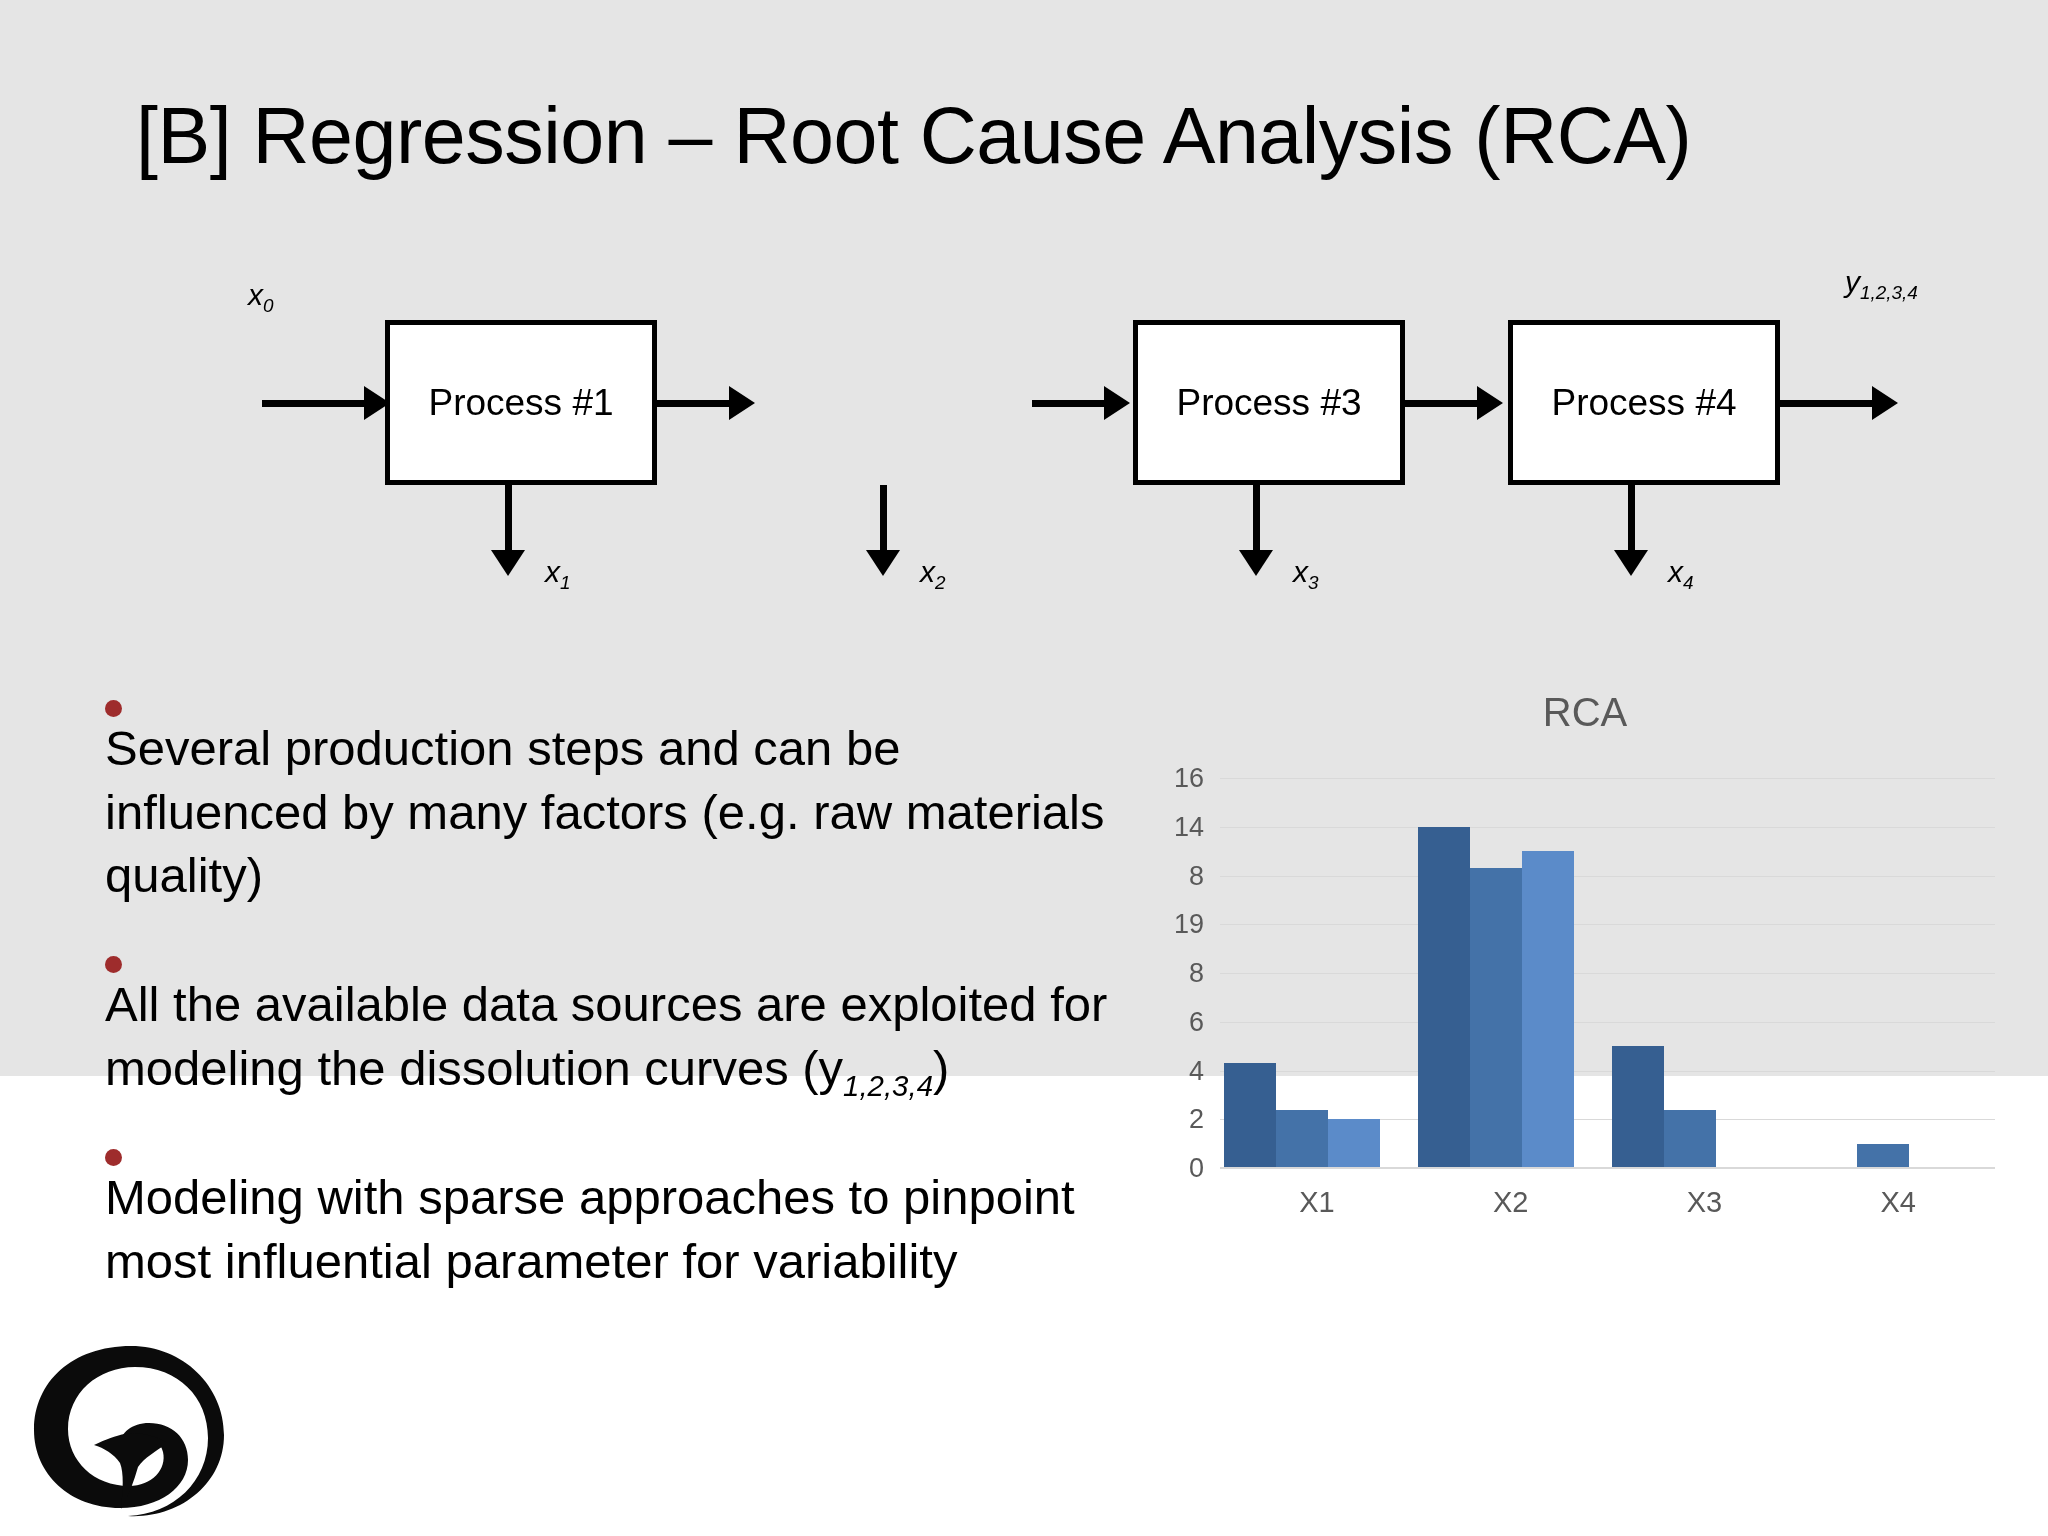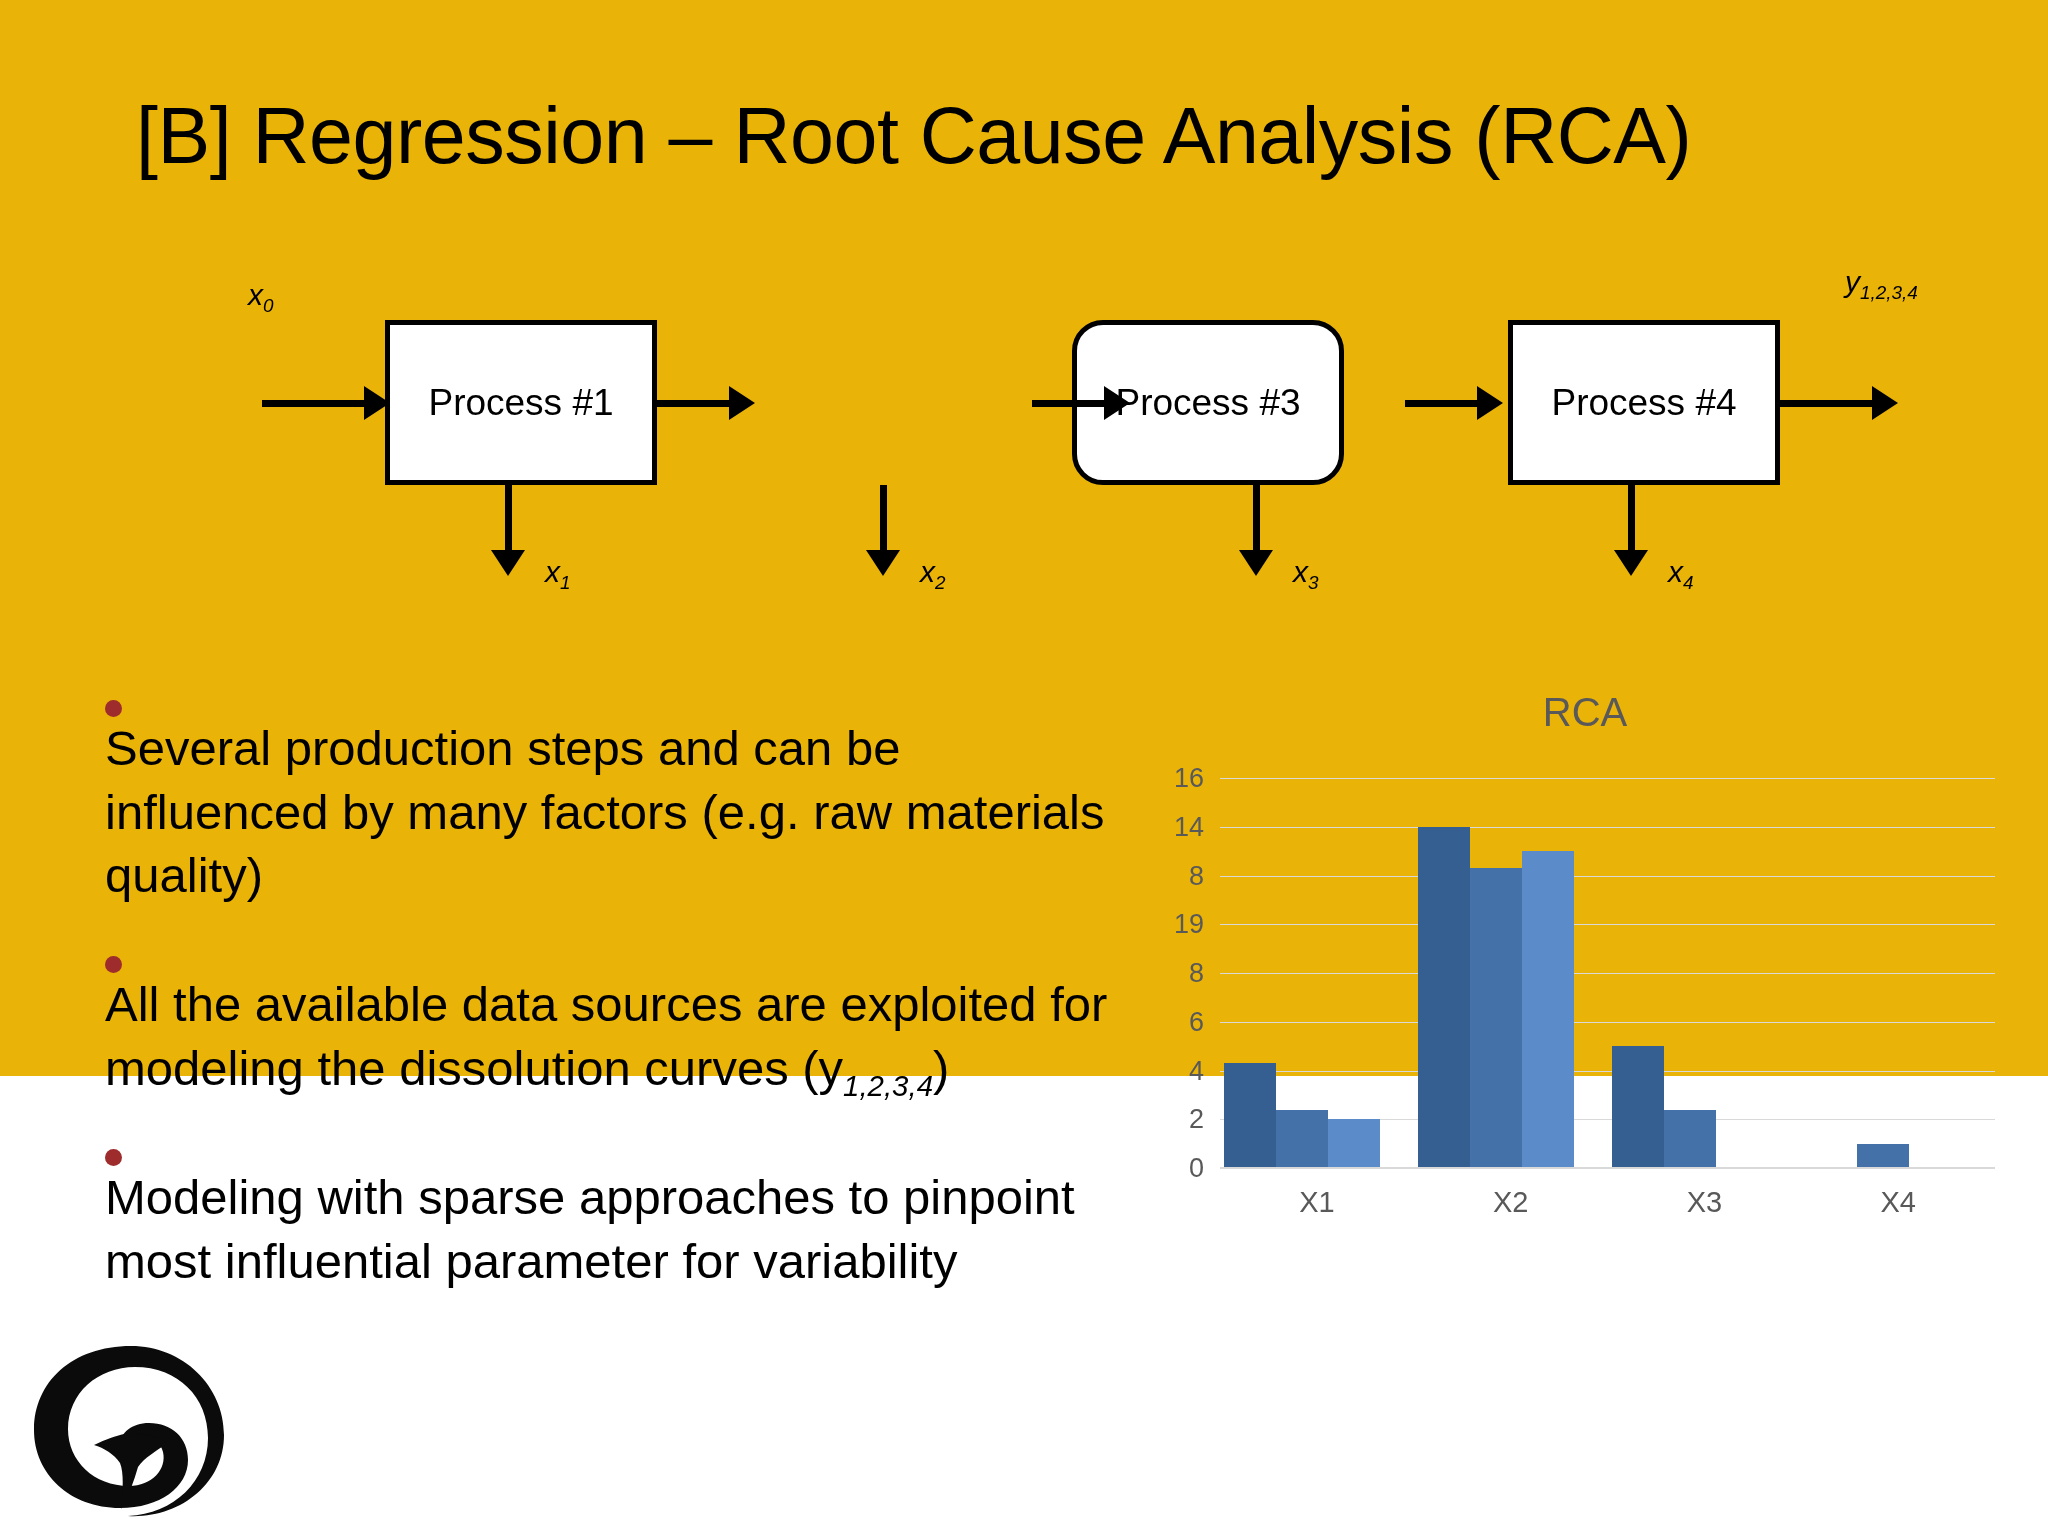--- a/index.html
+++ b/index.html
@@ -9,21 +9,21 @@
     height: 1536px;
     background: #ffffff;
     font-family: "Liberation Sans", sans-serif;
     overflow: hidden;
   }
 
   #slide {
     position: relative;
     width: 2048px;
     height: 1076px;
-    background: #eab308;
+    background: #e5e5e5;
   }
 
   
   #slide-title {
     position: absolute;
     left: 136px;
     top: 95px;
     width: 1830px;
     font-size: 79px;
     line-height: 1.05;
@@ -231,21 +231,21 @@
     <div class="var-label" style="left:248px; top:-22px;">
       <span>x</span><sub>0</sub>
     </div>
 
     <div class="hline" style="left:262px; width:116px;"></div>
     <div class="harrow" style="left:364px;"></div>
 
     <div class="pbox" style="left:385px;">
       <span class="pbox-label">Process #1</span>
     </div>
-    <div class="pbox" style="left:1072px;border-radius:31px;">
+    <div class="pbox" style="left:1133px;">
       <span class="pbox-label">Process #3</span>
     </div>
     <div class="pbox" style="left:1508px;">
       <span class="pbox-label">Process #4</span>
     </div>
 
     <div class="hline" style="left:657px; width:78px;"></div>
     <div class="harrow" style="left:729px;"></div>
 
     <div class="hline" style="left:1032px; width:78px;"></div>

